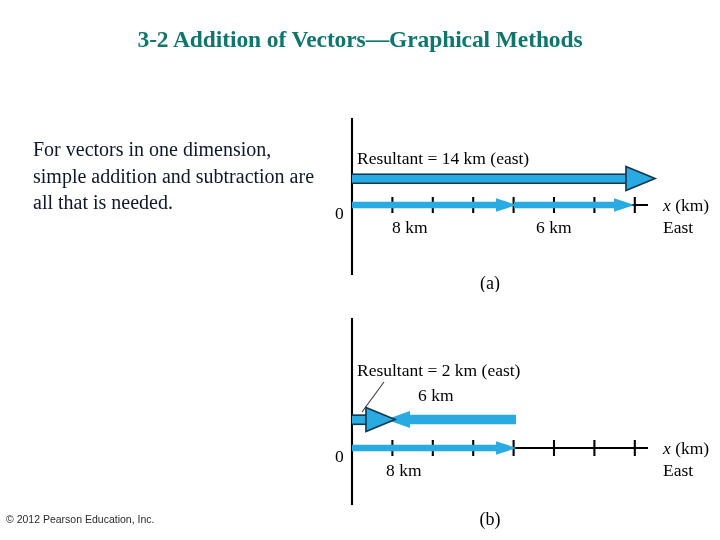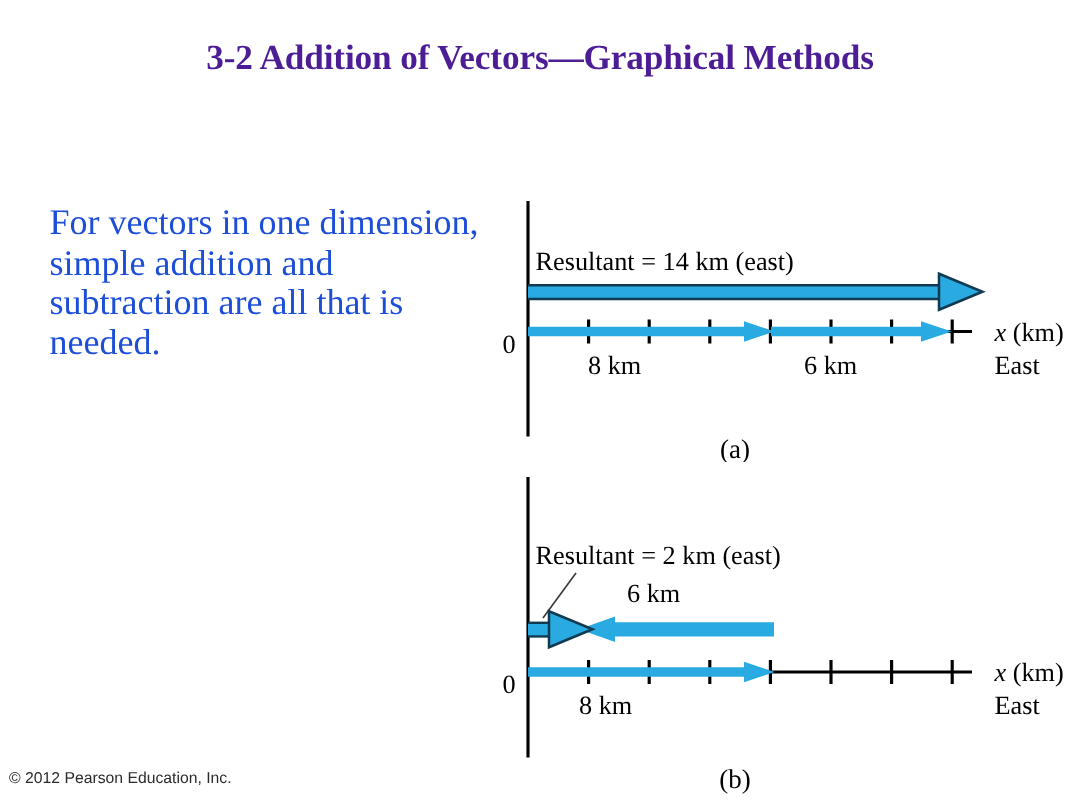--- a/index.html
+++ b/index.html
@@ -19,47 +19,47 @@
   #slide-title {
     position: absolute;
     left: 0;
     top: 26px;
     width: 720px;
     text-align: center;
     font-family: "Liberation Serif", "DejaVu Serif", serif;
     font-weight: bold;
     font-size: 23.5px;
     letter-spacing: -0.1px;
-    color: #4c1d95;
+    color: #0f766e;
     white-space: nowrap;
   }
 
   
   #body-text {
     position: absolute;
     left: 33px;
     top: 136px;
     width: 290px;
   }
   .body-para {
     font-family: "Liberation Serif", "DejaVu Serif", serif;
-    font-size: 24px;
+    font-size: 20px;
     line-height: 26.5px;
-    color: #1d4ed8;
+    color: #0f172a;
     margin: 0;
   }
   .body-para + .body-para {
     margin-top: 22px;
   }
 
   
   .figure {
     position: absolute;
   }
-  #figure-a { left: 330px; top: 128px; }
+  #figure-a { left: 330px; top: 112px; }
   #figure-b { left: 330px; top: 300px; }
 
   .fig-svg { display: block; }
 
   
   .svg-label {
     font-family: "Liberation Serif", "DejaVu Serif", serif;
     font-size: 17.5px;
     fill: #000000;
   }

